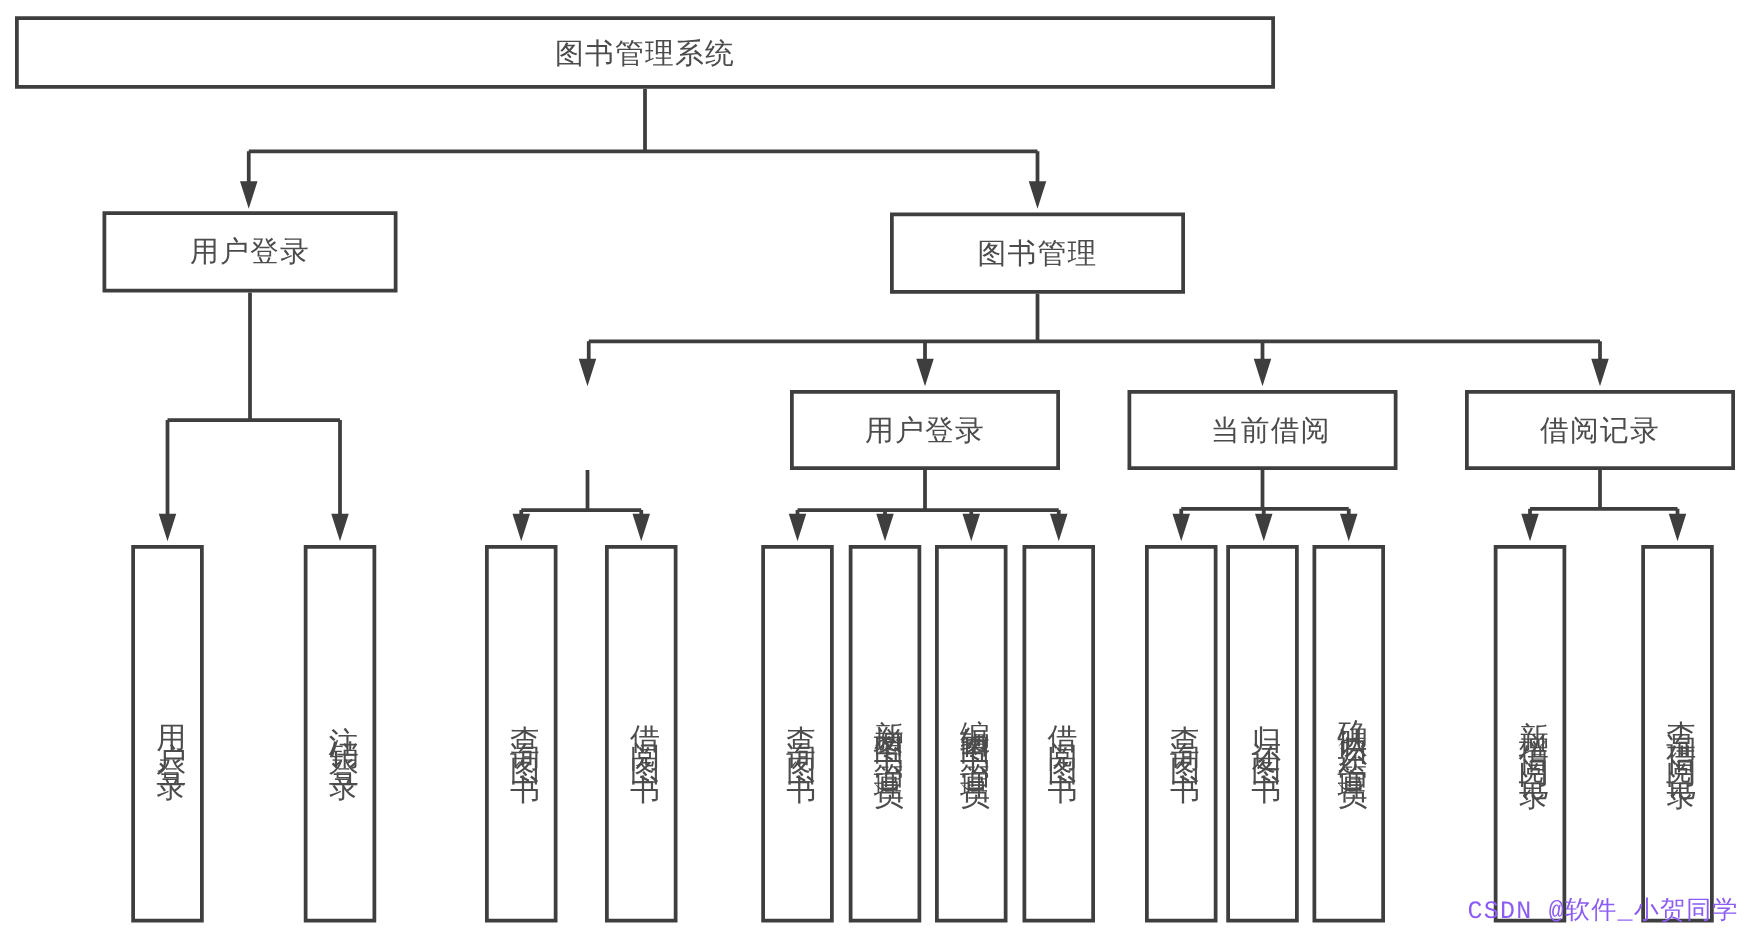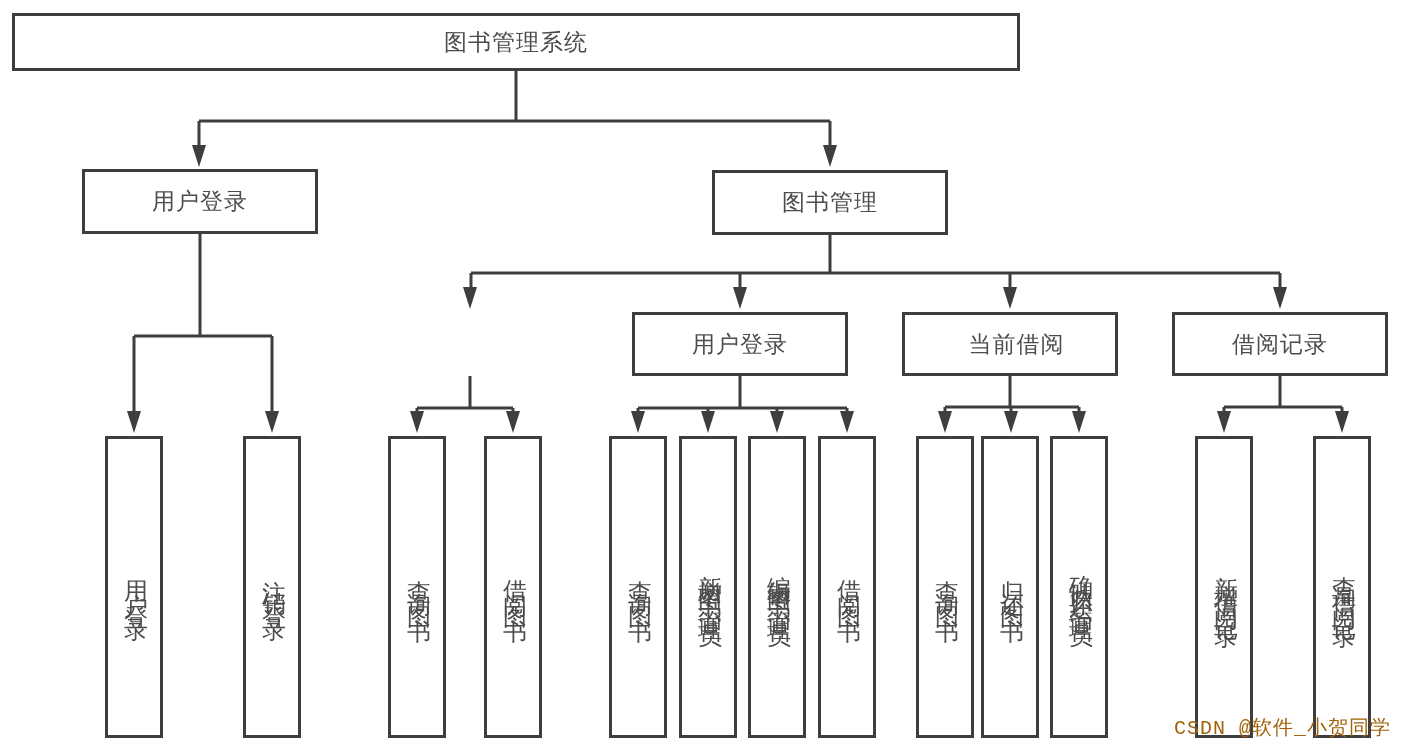--- a/index.html
+++ b/index.html
@@ -34,21 +34,21 @@
     letter-spacing:13px;
     white-space:nowrap;
   }
   .leaf .v-text.long{letter-spacing:7px;}
   .leaf .v-text.mid{letter-spacing:10px;}
   #watermark{
     position:absolute;
     right:14px;
     bottom:6px;
     font-size:20px;
-    color:#a16207;
+    color:#8b5cf6;
     letter-spacing:1px;
     user-select:none;
   }
 </style>
 </head>
 <body>
 
 <div id="stage">
 
   <svg id="connectors" viewBox="0 0 1405 747" xmlns="http://www.w3.org/2000/svg">

